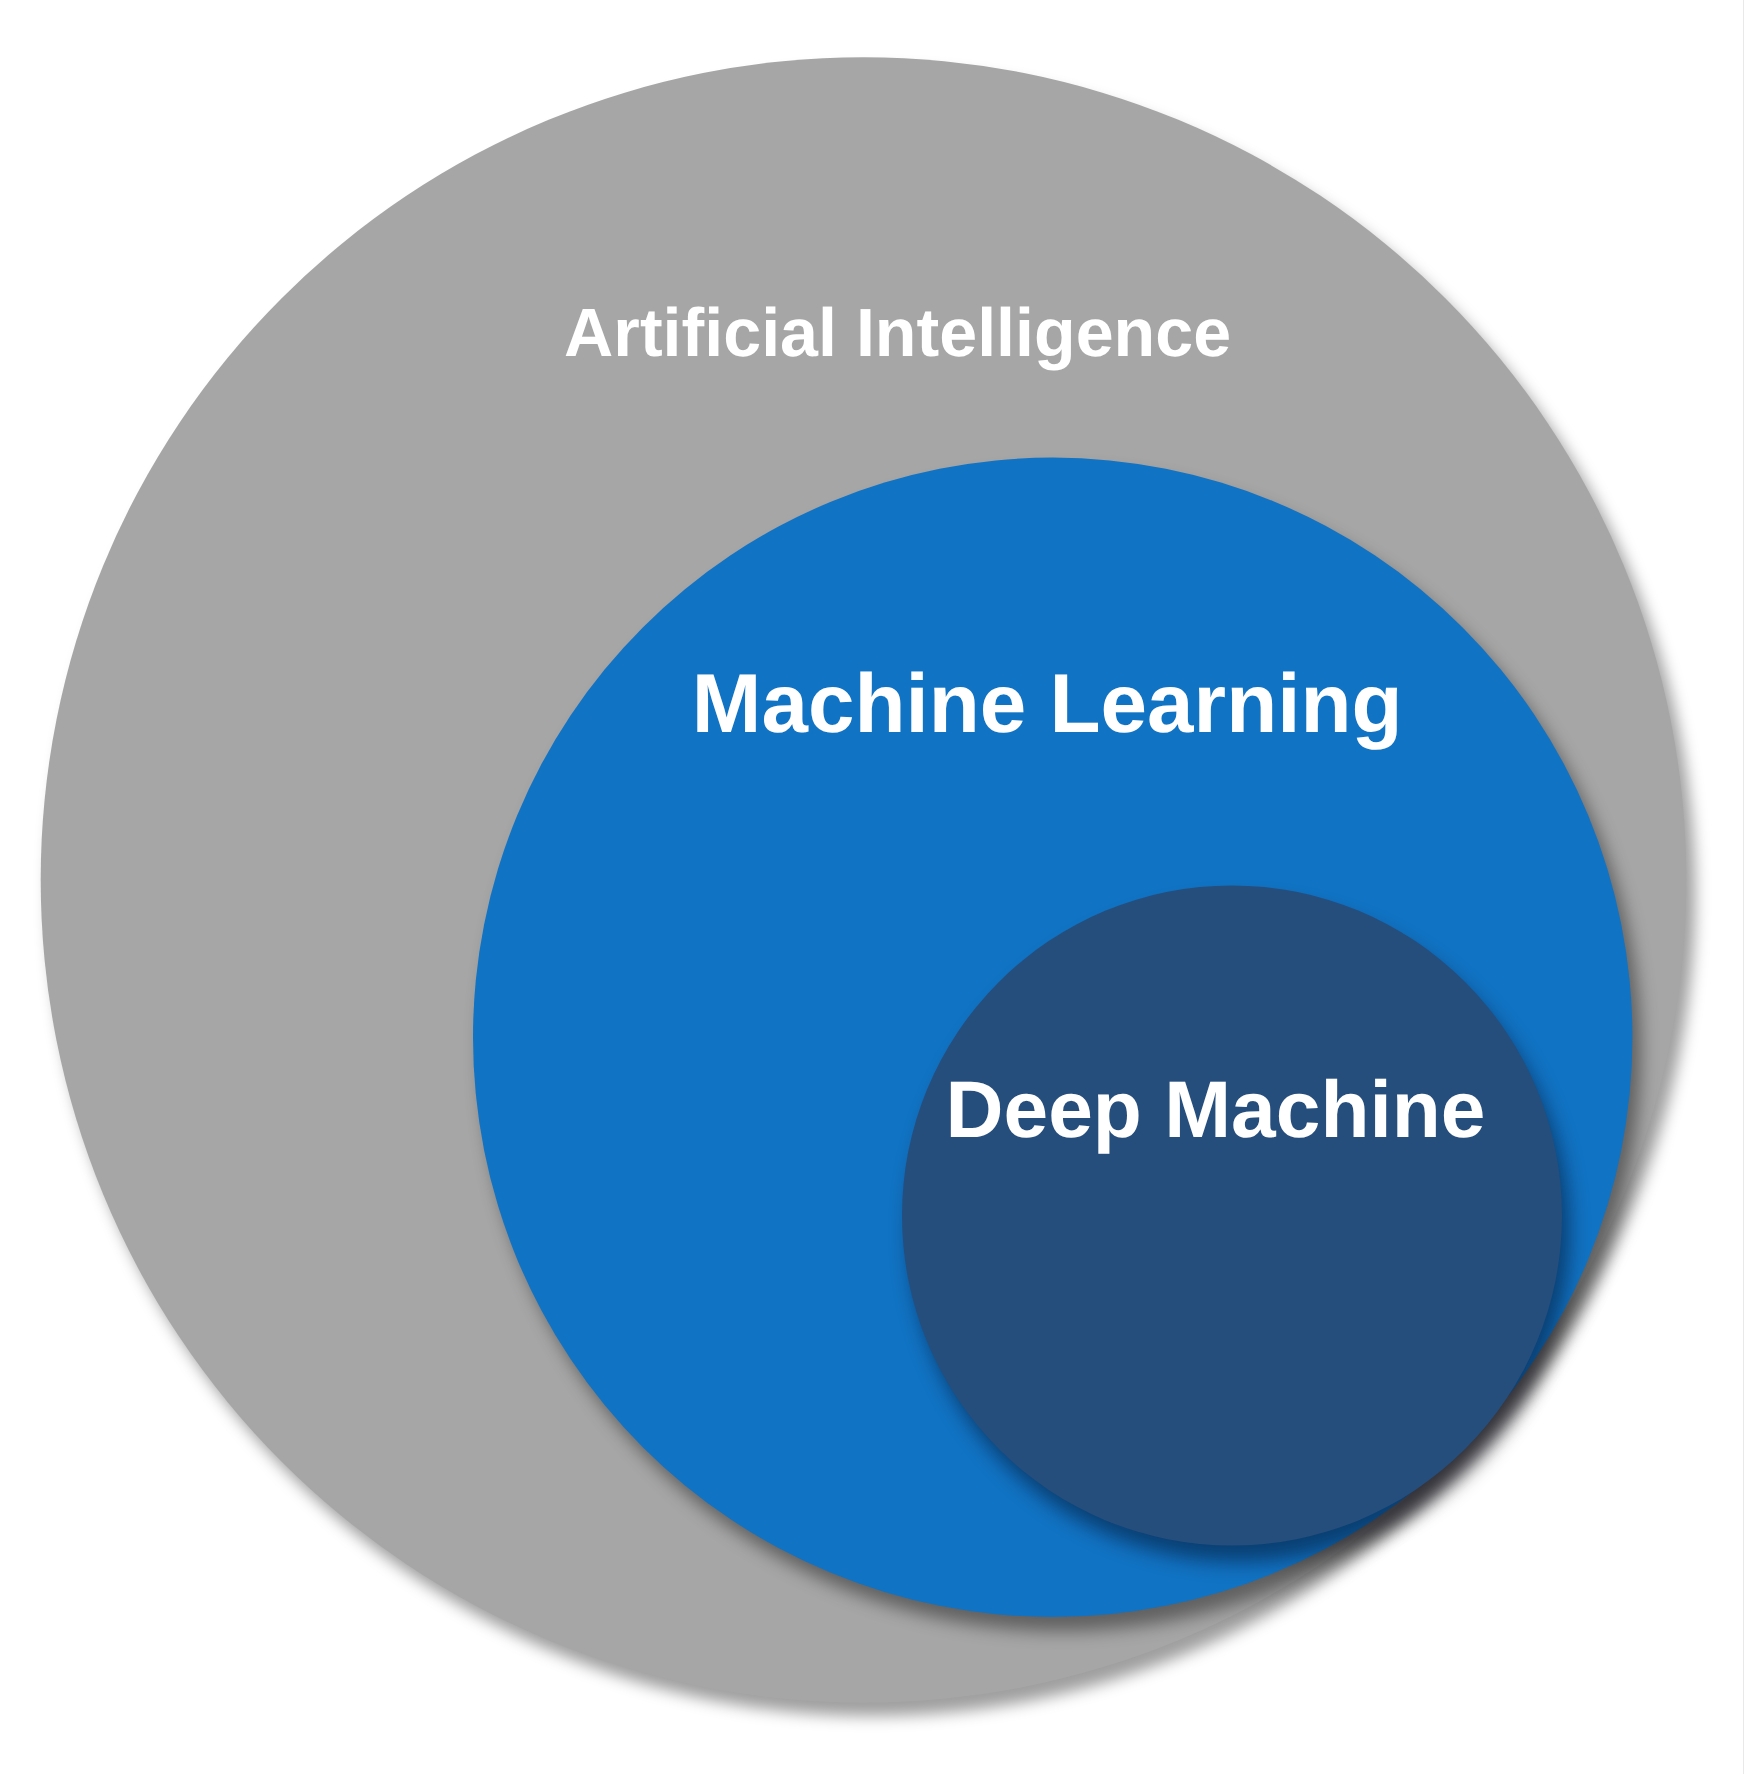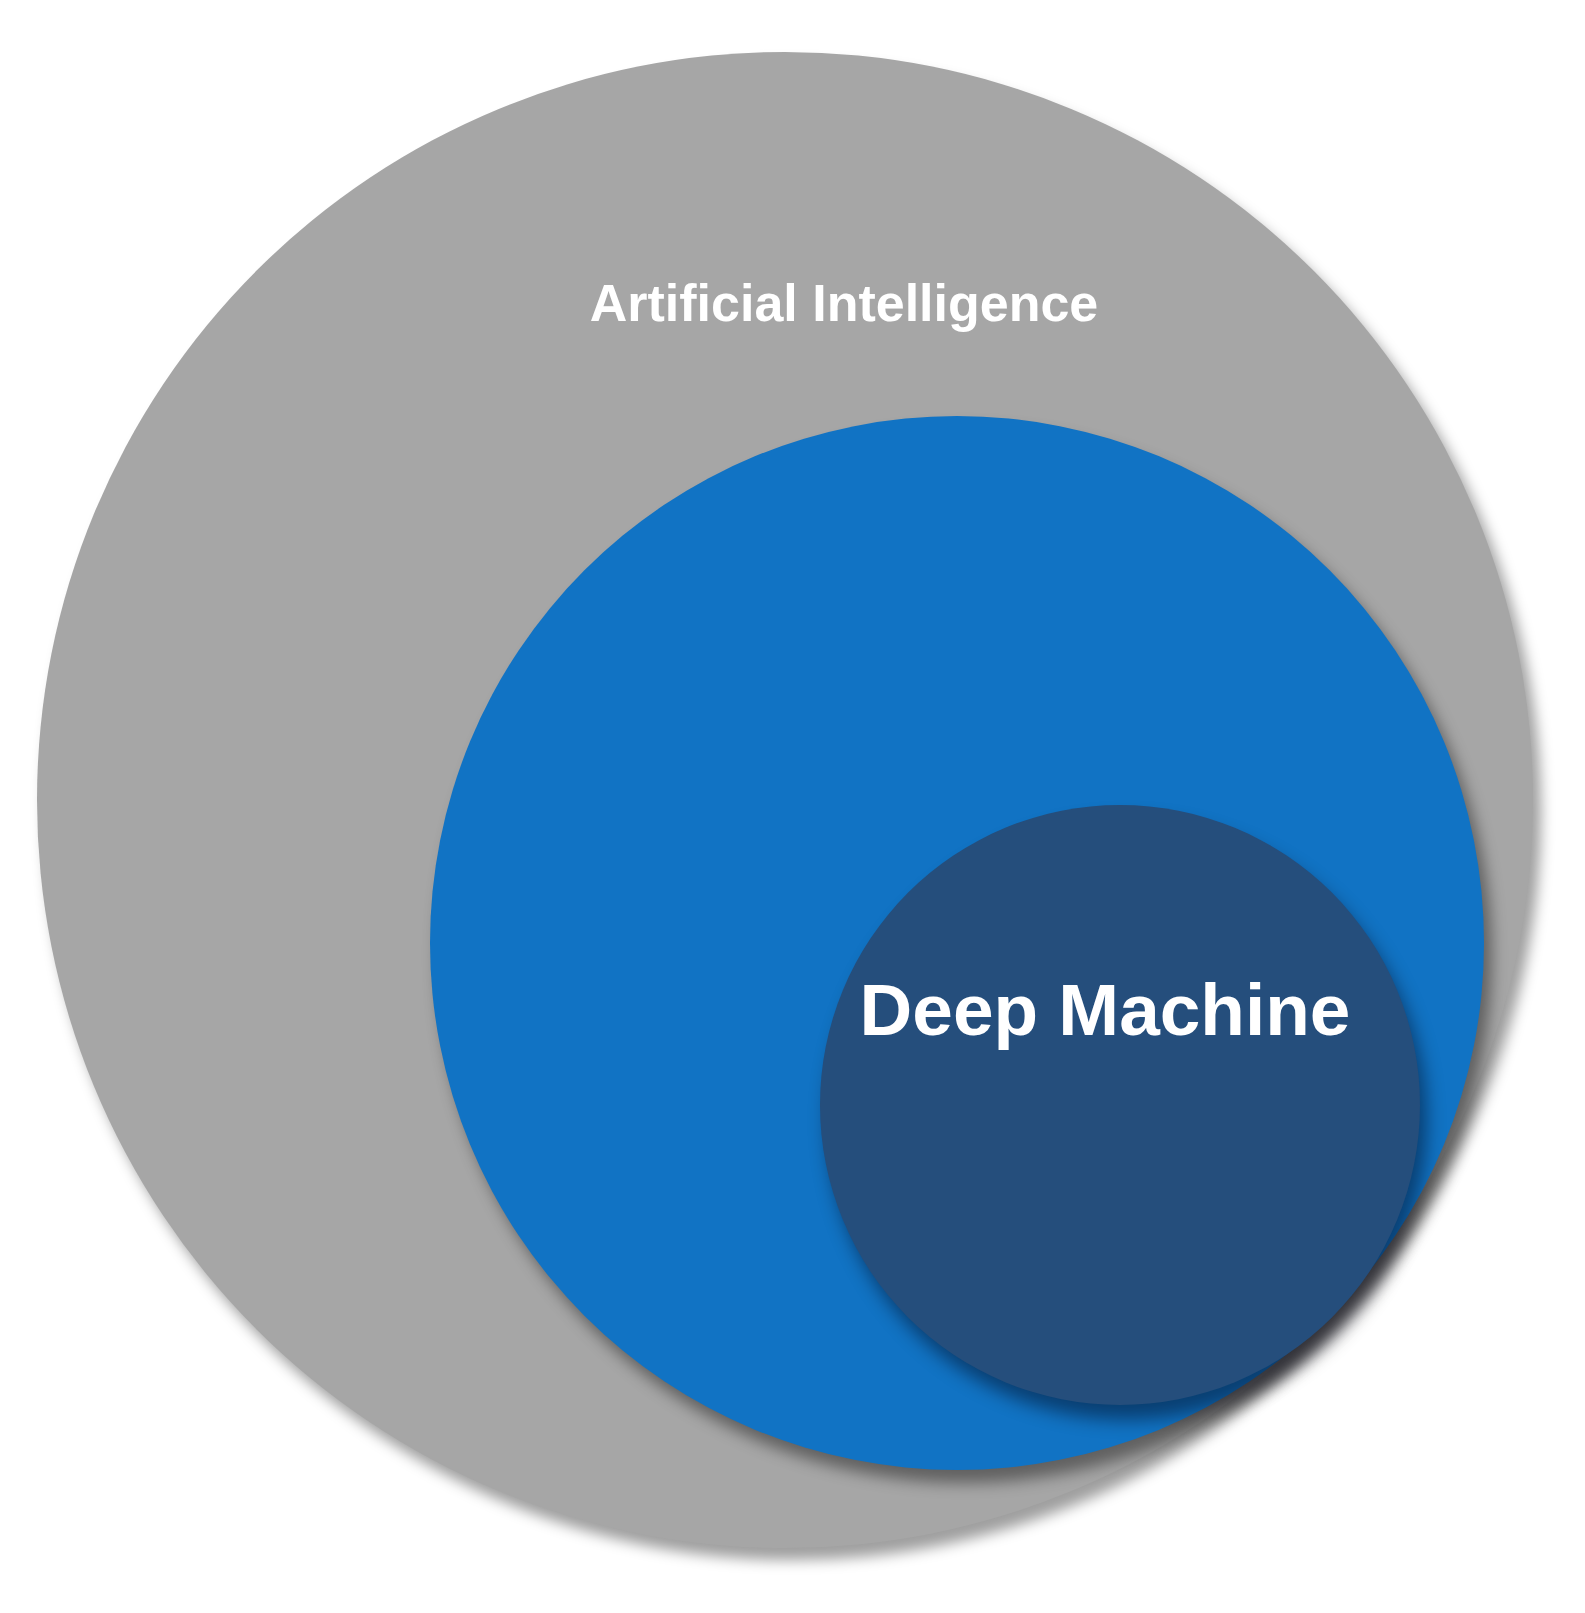--- a/index.html
+++ b/index.html
@@ -50,22 +50,21 @@
     transform: translate(-50%, -50%);
     white-space: nowrap;
     font-weight: bold;
     color: #ffffff;
     z-index: 4;
     letter-spacing: 0px;
   }
   .label-ai {
     left: 816px;
     top: 303px;
-    font-size: 52px;
-    margin-left: 28px;
+    font-size: 62px;
   }
   .label-ml {
     left: 952px;
     top: 640px;
     font-size: 76px;
   }
   .label-dl {
     left: 1105px;
     top: 1009px;
     font-size: 73px;
@@ -77,16 +76,17 @@
 <div class="canvas">
 
   <div class="circle circle-ai" style="background: rgb(166, 166, 166);"></div>
 
   <div class="circle circle-ml" style="background: rgb(17, 115, 196);"></div>
 
   <div class="circle circle-dl" style="background: rgb(37, 78, 124);"></div>
 
   <div class="label label-ai" style="color: rgb(255, 255, 255);">Artificial Intelligence</div>
 
+  <div class="label label-ml" style="color: rgb(255, 255, 255);">Machine Learning</div>
 
   <div class="label label-dl" style="color: rgb(255, 255, 255);">Deep Machine</div>
 
 </div>
 
 </body></html>

